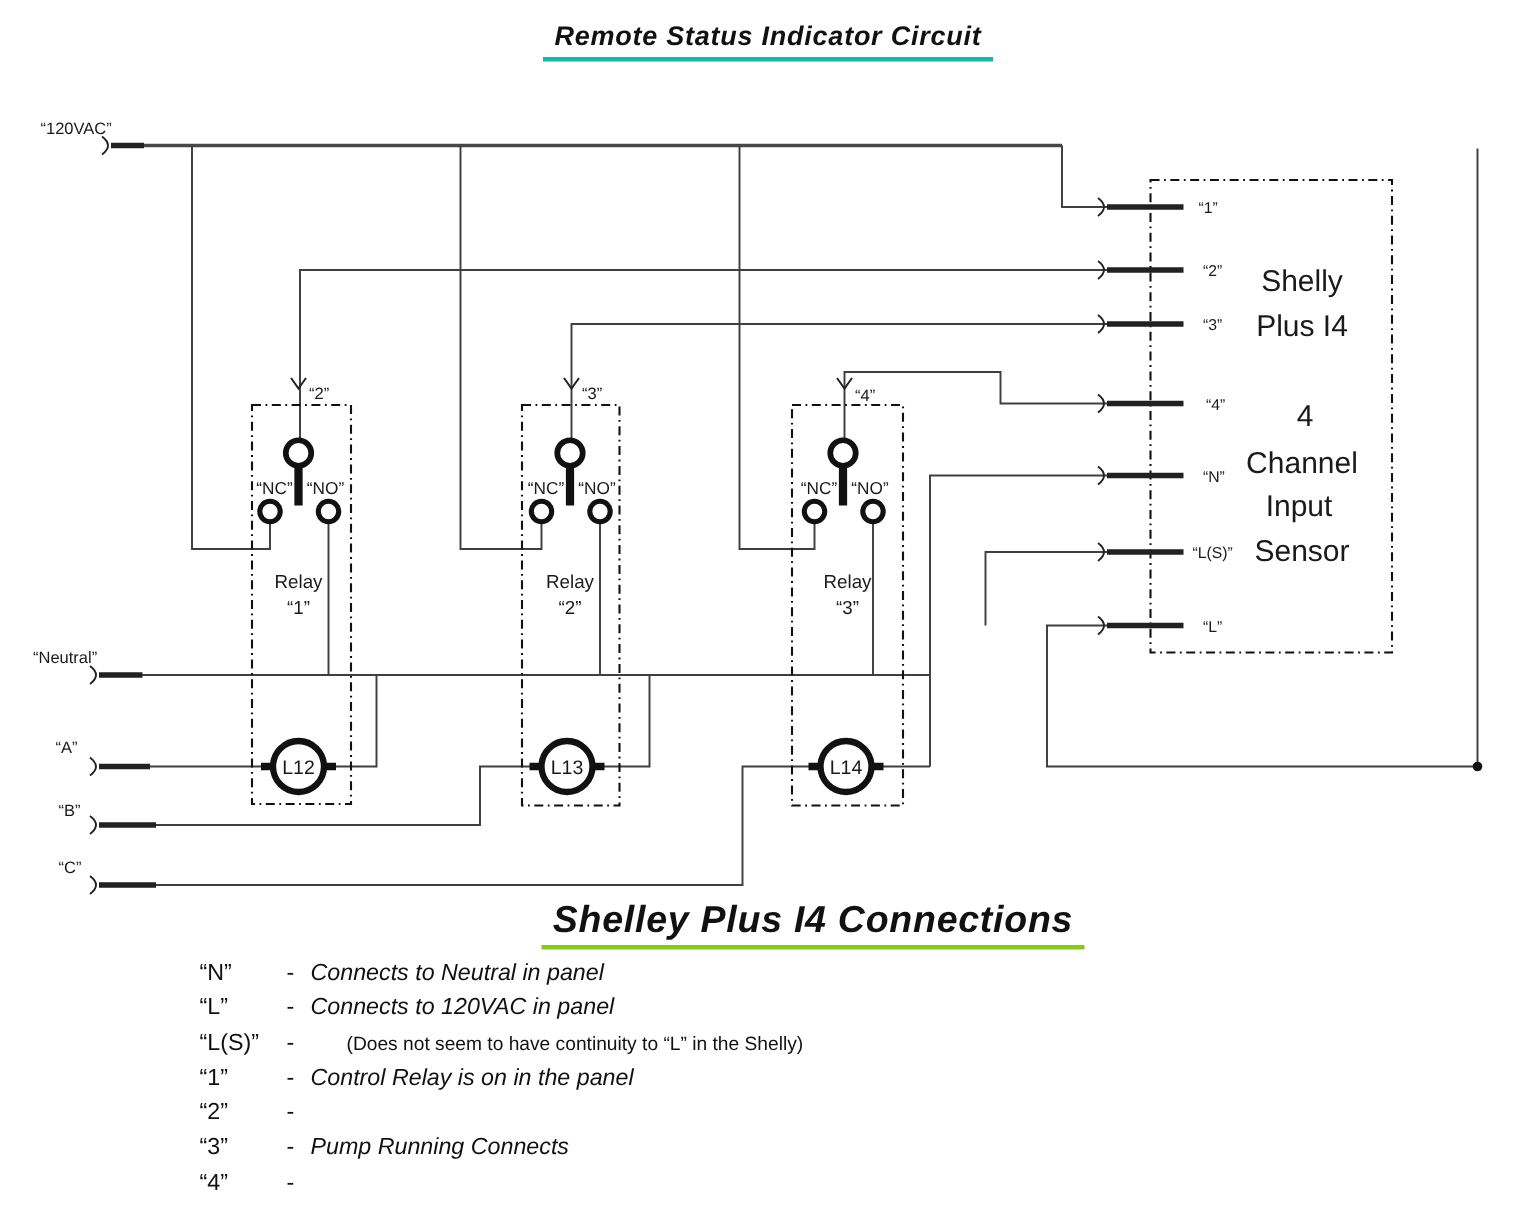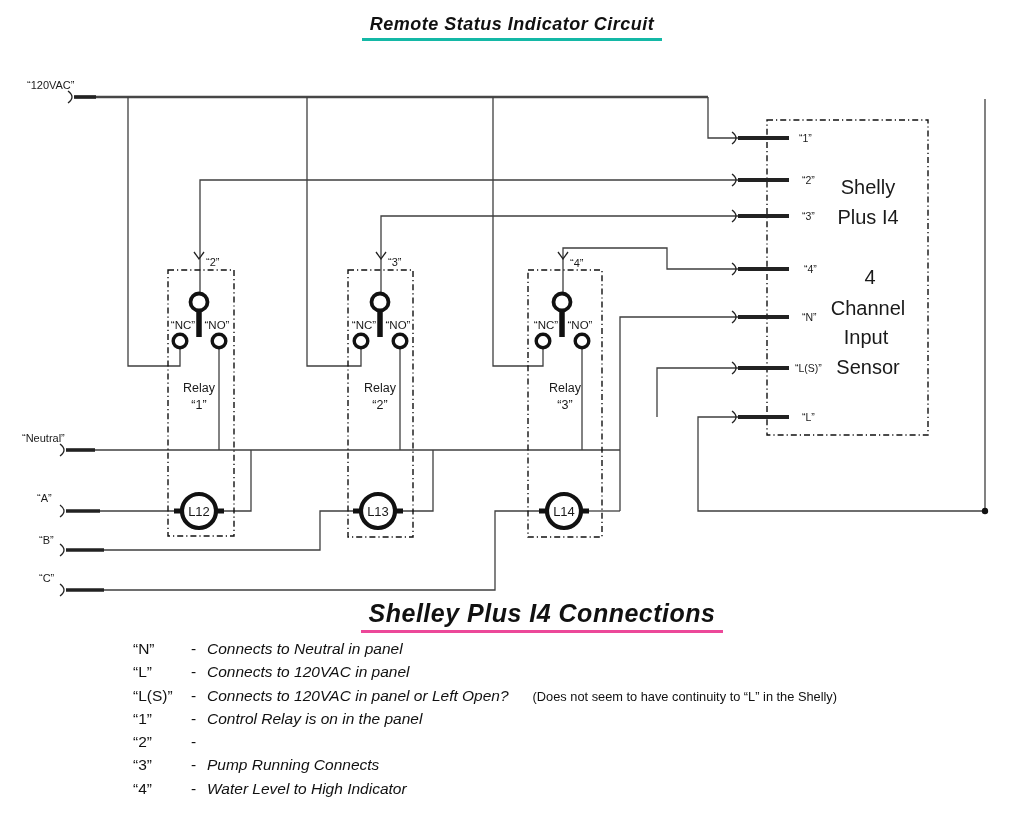--- a/index.html
+++ b/index.html
@@ -3,21 +3,21 @@
 <meta charset="utf-8">
 <style>
   html,body{margin:0;padding:0;background:#ffffff;}
   body{width:1024px;height:820px;position:relative;overflow:hidden;
        font-family:"Liberation Sans", sans-serif;color:#111;}
   .title{position:absolute;left:0;right:0;top:14px;text-align:center;}
   .title span{display:inline-block;font-size:18px;font-weight:bold;font-style:italic;
        border-bottom:3px solid #14b8a6;padding:0 8px 3px 8px;letter-spacing:.5px;}
   .subtitle{position:absolute;left:60px;right:0;top:599px;text-align:center;}
   .subtitle span{display:inline-block;font-size:25px;font-weight:bold;font-style:italic;
-       border-bottom:3px solid #ec4899;padding:0 8px 2px 8px;letter-spacing:.5px;}
+       border-bottom:3px solid #84cc16;padding:0 8px 2px 8px;letter-spacing:.5px;}
   svg{position:absolute;left:0;top:0;}
   svg text{font-family:"Liberation Sans", sans-serif;fill:#1a1a1a;}
   .legend{position:absolute;left:133px;top:640px;width:880px;}
   .legend .row{display:flex;height:23.3px;align-items:baseline;font-size:15.5px;}
   .legend .term{width:58px;}
   .legend .dash{width:16px;}
   .legend .desc{white-space:nowrap;font-style:italic;}
   .legend .note{font-size:12.8px;margin-left:24px;}
 </style>
 </head>
@@ -172,35 +172,33 @@
     <span class="desc">Connects to Neutral in panel</span>
   </div>
   <div class="row">
     <span class="term">“L”</span>
     <span class="dash">-</span>
     <span class="desc">Connects to 120VAC in panel</span>
   </div>
   <div class="row">
     <span class="term">“L(S)”</span>
     <span class="dash">-</span>
-    <span class="desc">Connects to 120VAC in panel or Left Open?</span>
     <span class="note">(Does not seem to have continuity to “L” in the Shelly)</span>
   </div>
   <div class="row">
     <span class="term">“1”</span>
     <span class="dash">-</span>
     <span class="desc">Control Relay is on in the panel</span>
   </div>
   <div class="row">
     <span class="term">“2”</span>
     <span class="dash">-</span>
   </div>
   <div class="row">
     <span class="term">“3”</span>
     <span class="dash">-</span>
     <span class="desc">Pump Running Connects</span>
   </div>
   <div class="row">
     <span class="term">“4”</span>
     <span class="dash">-</span>
-    <span class="desc">Water Level to High Indicator</span>
   </div>
 </div>
 
 </body></html>

